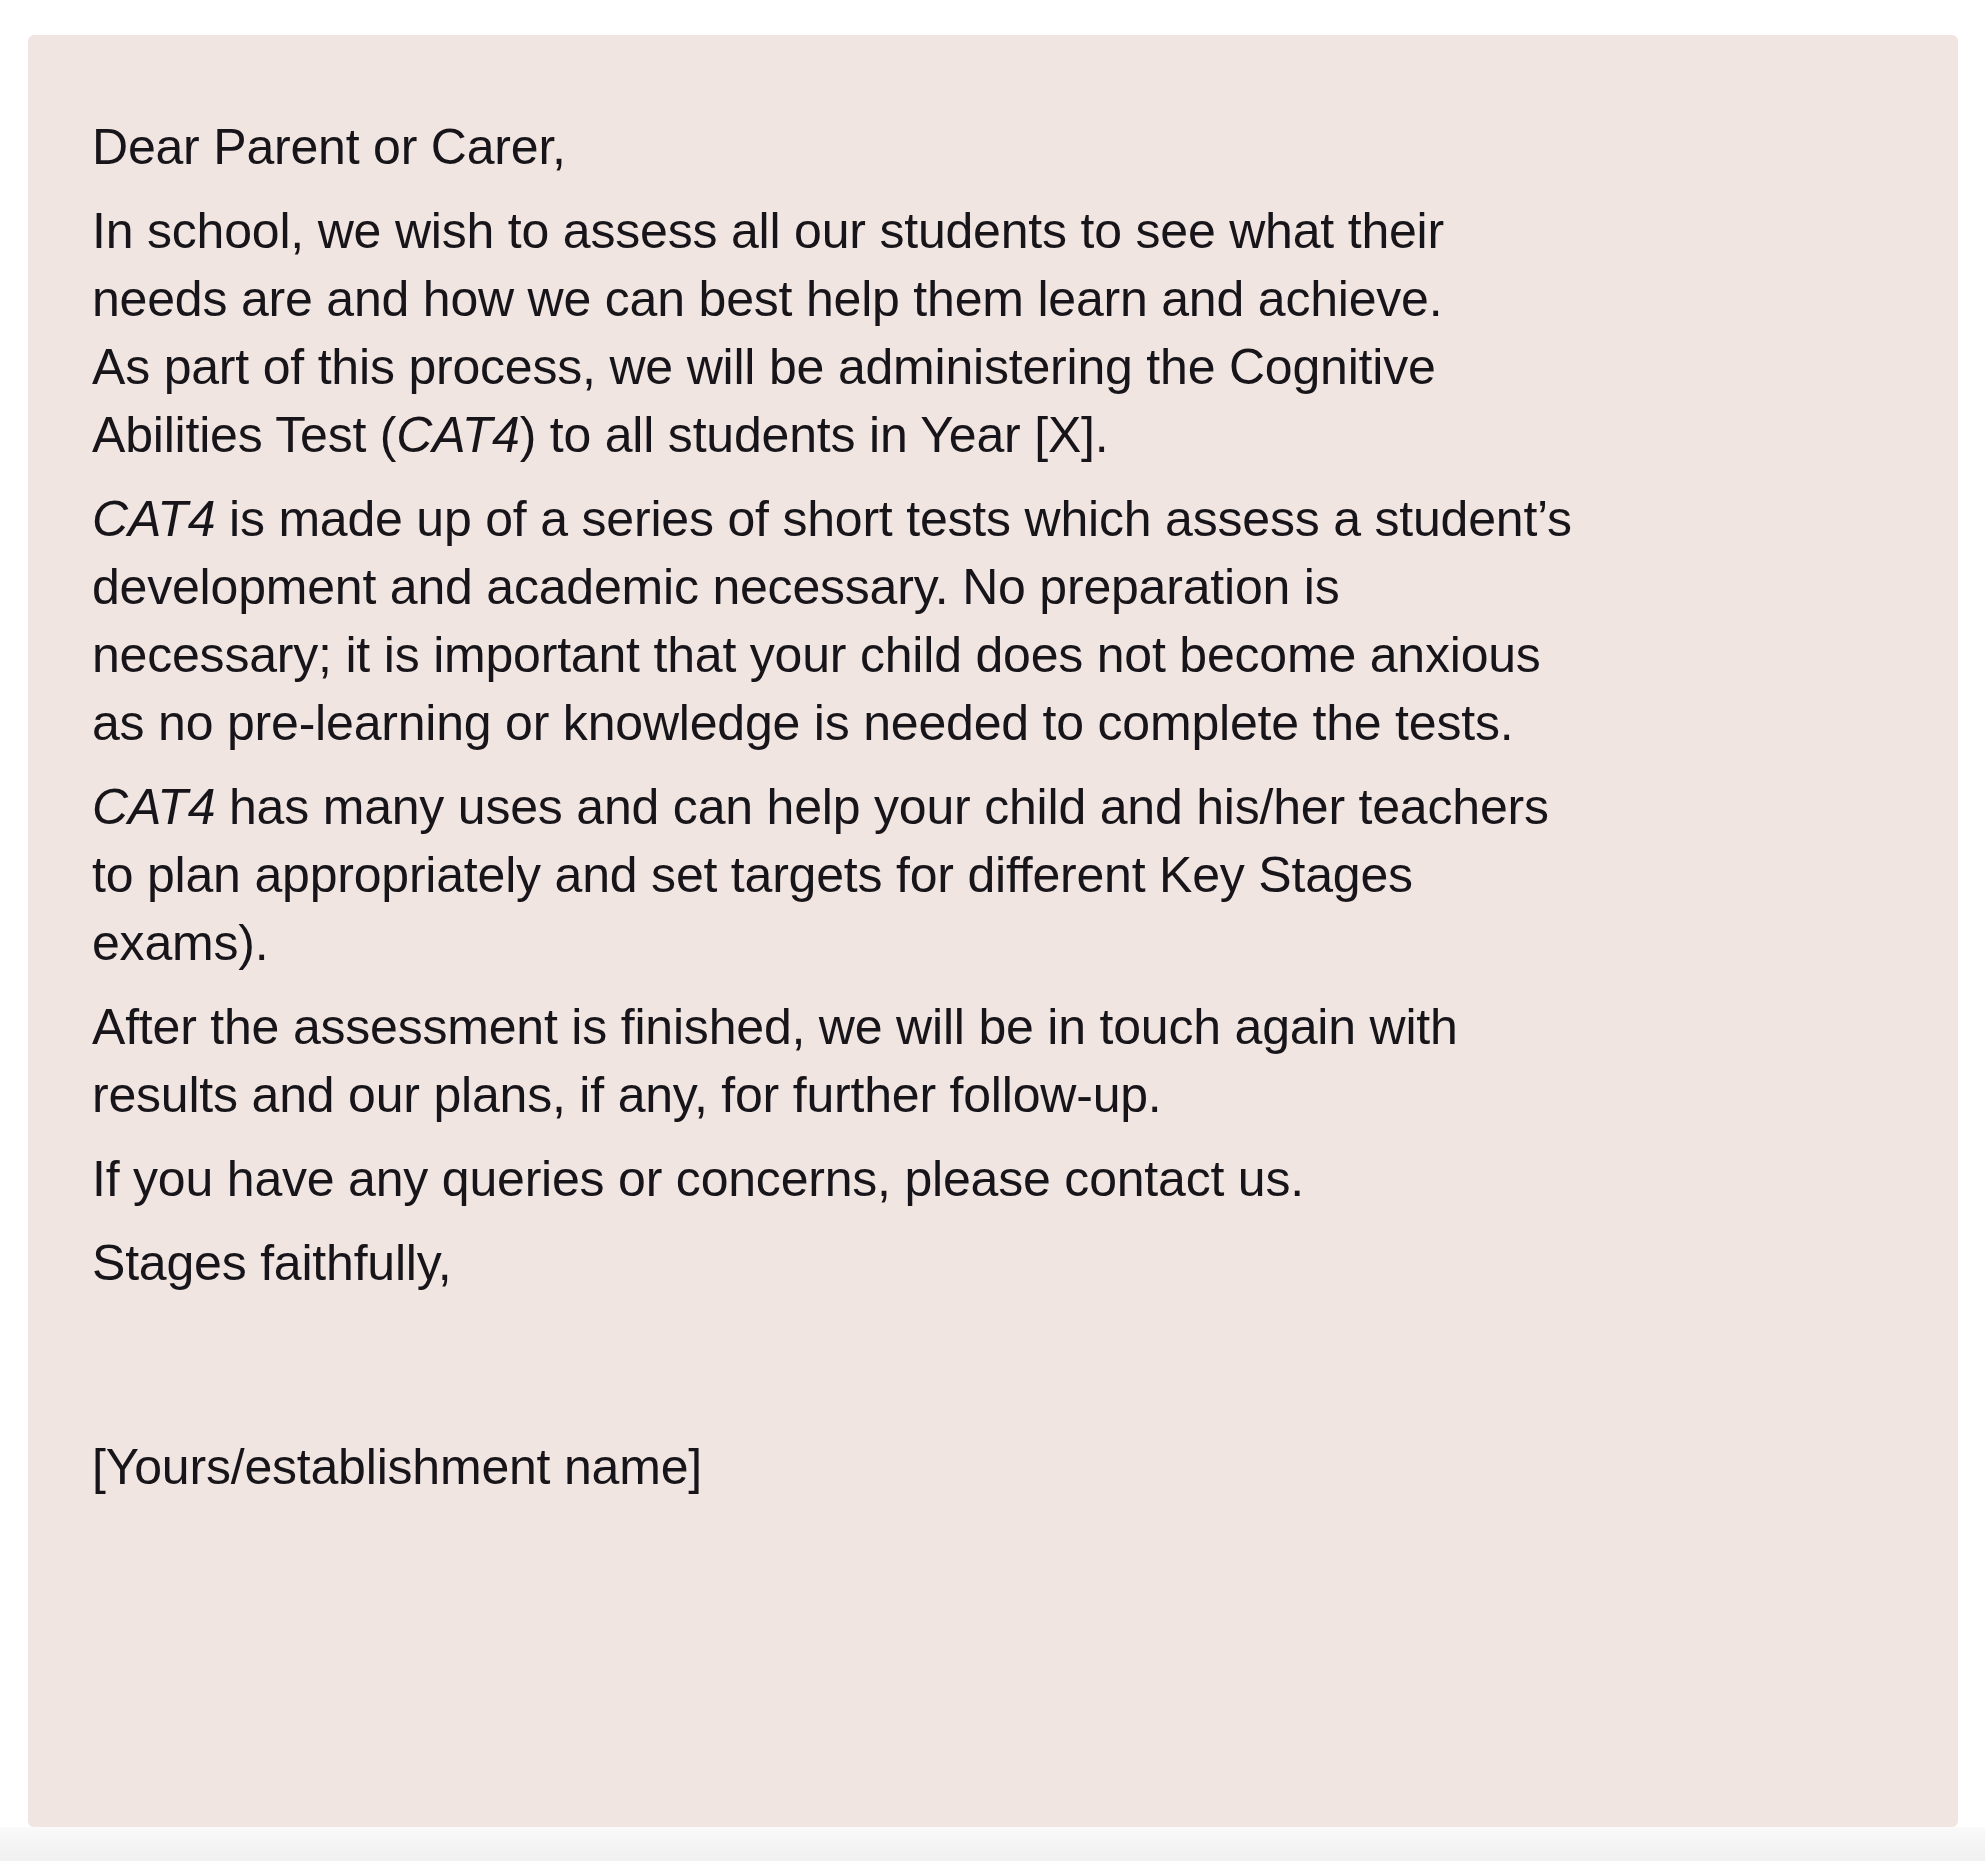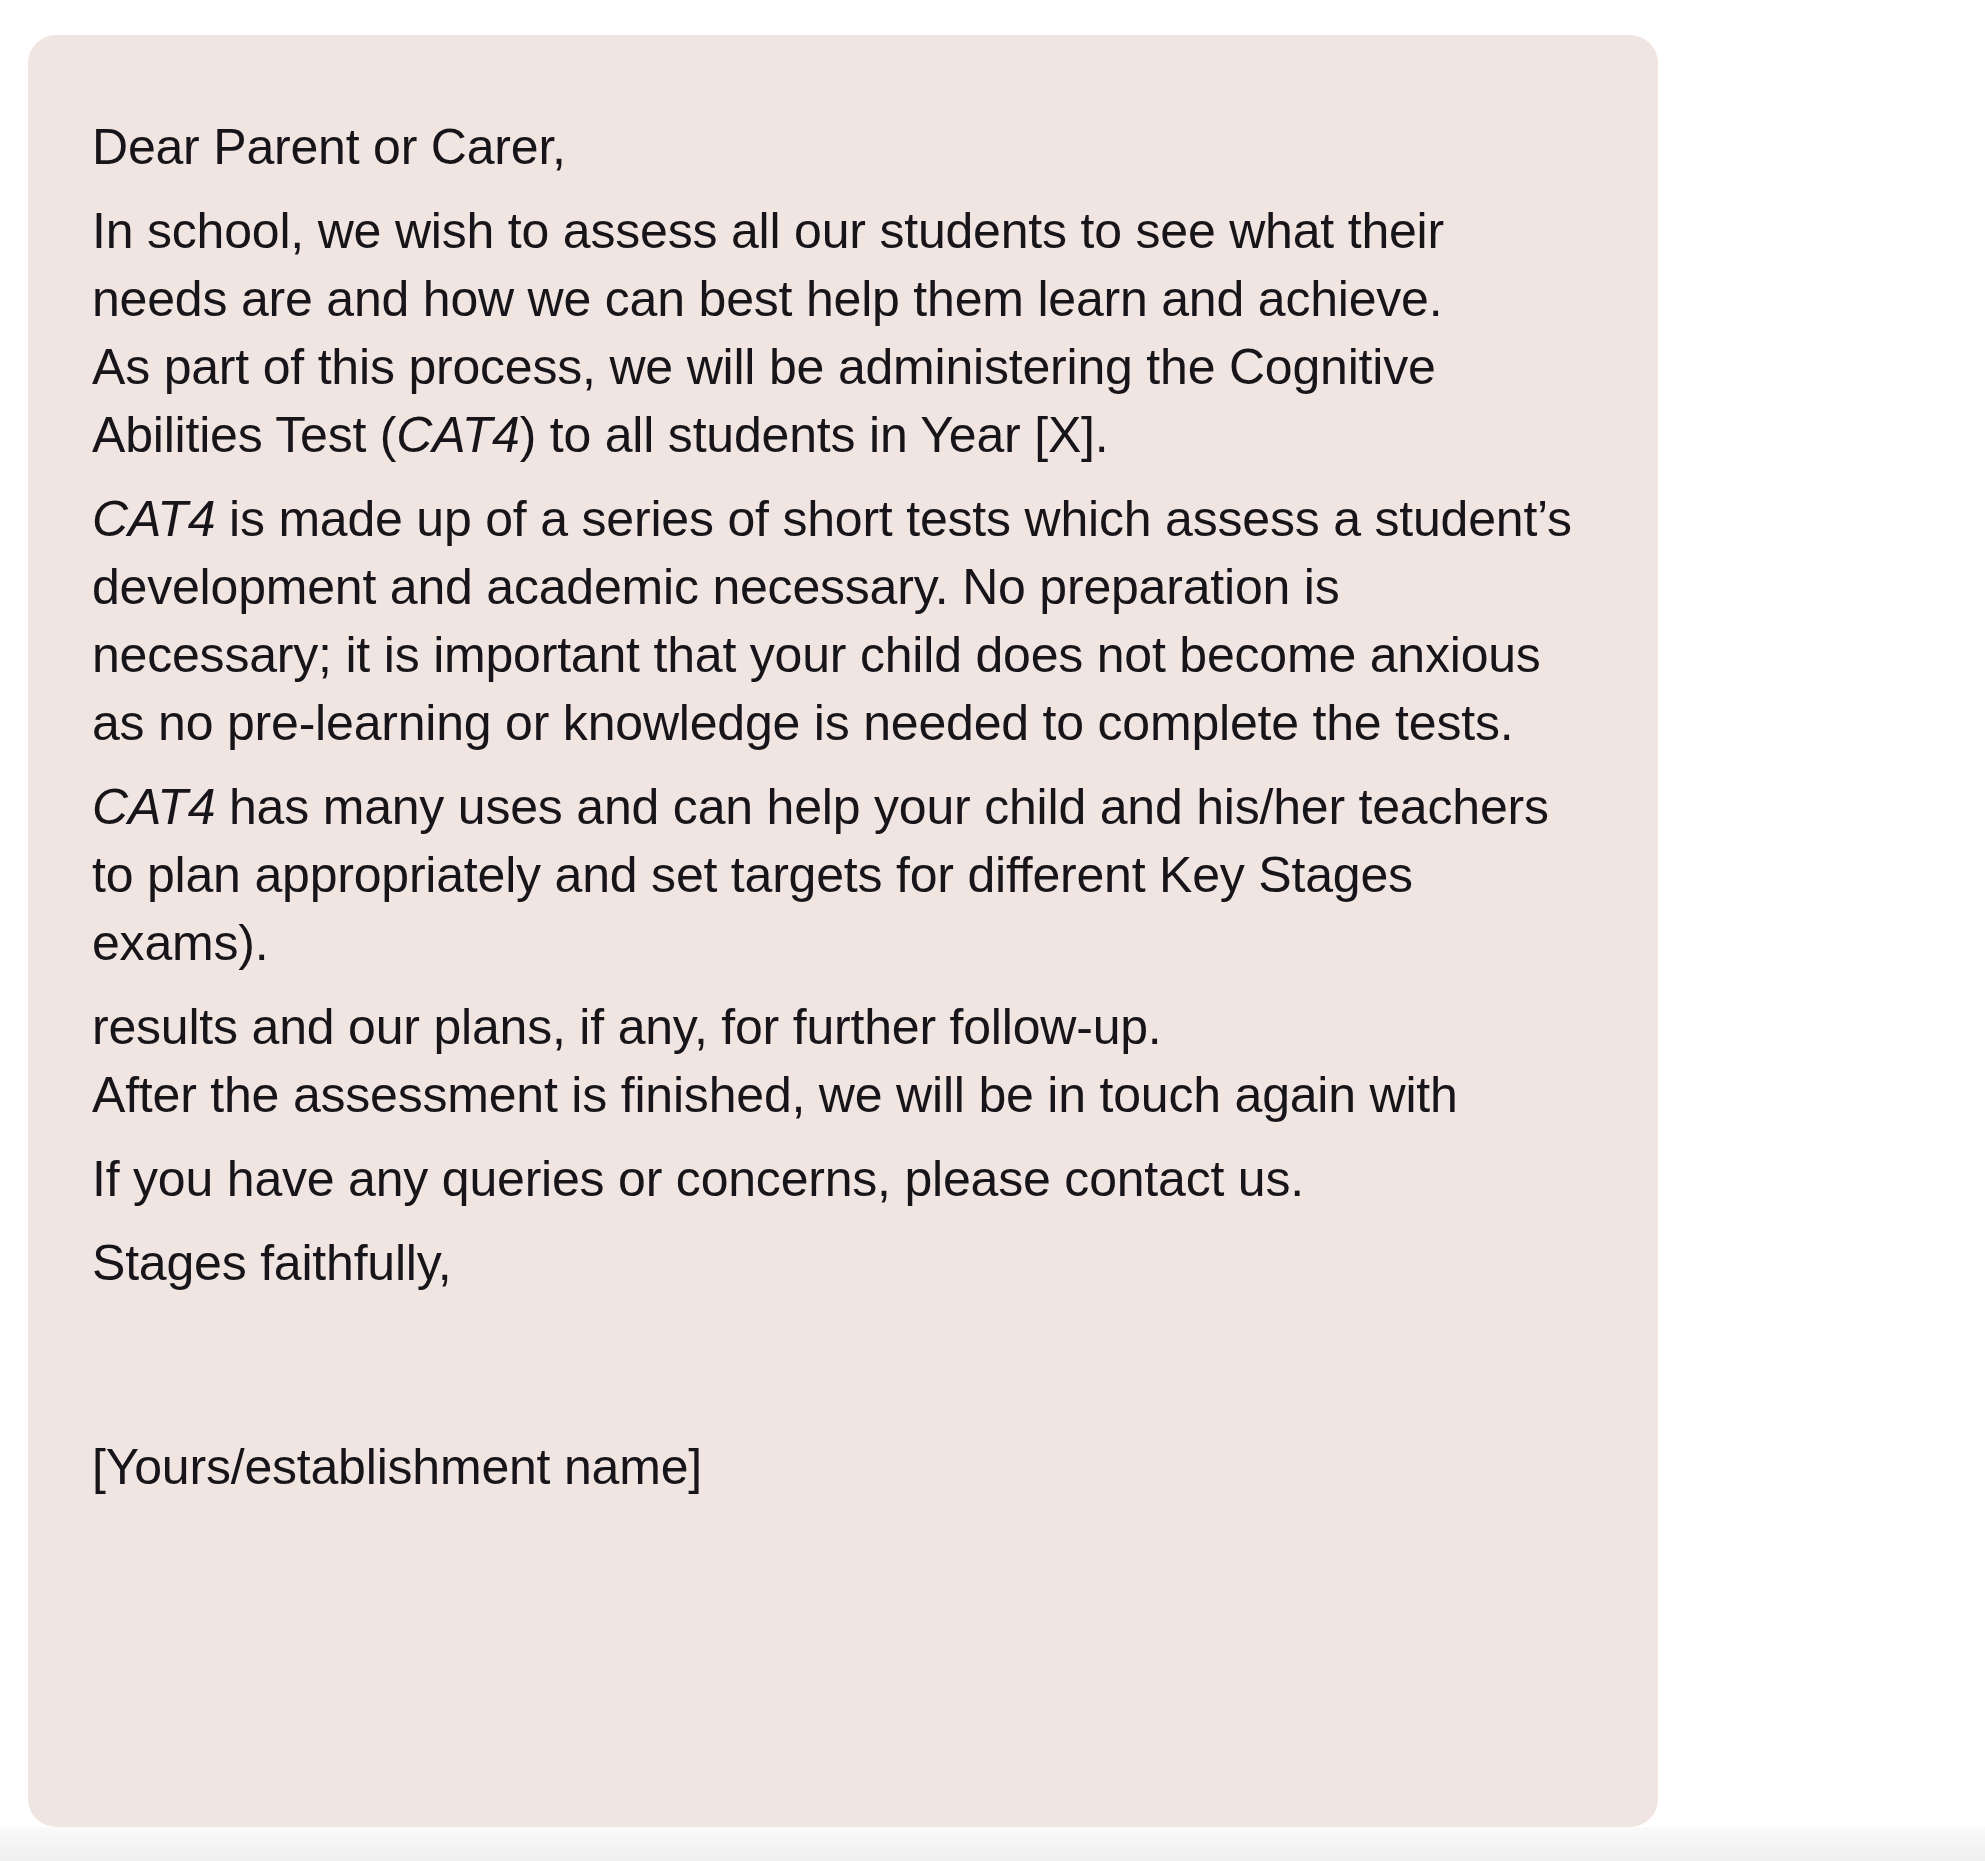--- a/index.html
+++ b/index.html
@@ -22,24 +22,24 @@
     top: 1827px;
     width: 1986px;
     height: 35px;
     background: linear-gradient(to bottom, #fafafa 0%, #f3f3f3 60%, #f0f0f0 100%);
   }
 
   .letter-card {
     position: absolute;
     left: 28px;
     top: 35px;
-    width: 1630px;
+    width: 1930px;
     height: 1792px;
     background: #f0e5e0;
-    border-radius: 28px;
+    border-radius: 6px;
     box-sizing: border-box;
     padding: 51px 69px 59px 64px;
     overflow: hidden;
   }
 
   .letter-body {
     font-size: 50px;
     line-height: 68px;
     color: #17151a;
     letter-spacing: -0.2px;
@@ -97,22 +97,22 @@
       <span class="ln">as no pre-learning or knowledge is needed to complete the tests.</span>
     </p>
 
     <p class="para">
       <span class="ln"><em>CAT4</em><span>&nbsp;has many uses and can help your child and his/her teachers</span></span>
       <span class="ln">to plan appropriately and set targets for different Key Stages</span>
       <span class="ln">exams).</span>
     </p>
 
     <p class="para">
+      <span class="ln">After the assessment is finished, we will be in touch again with</span>
       <span class="ln">results and our plans, if any, for further follow-up.</span>
-      <span class="ln">After the assessment is finished, we will be in touch again with</span>
     </p>
 
     <p class="para">
       <span class="ln">If you have any queries or concerns, please contact us.</span>
     </p>
 
     <p class="para sign-off">
       <span class="ln">Stages faithfully,</span>
     </p>
 

